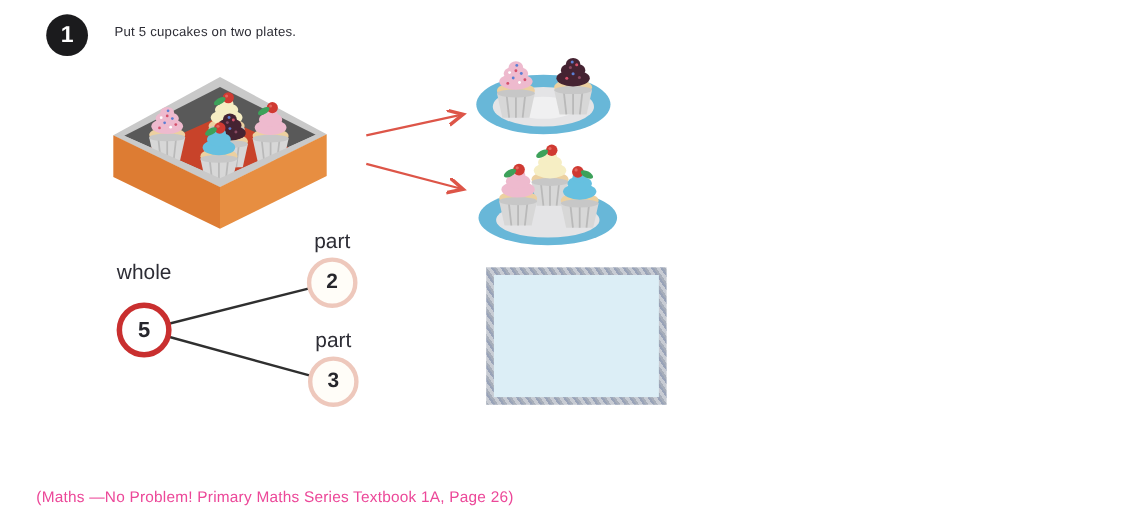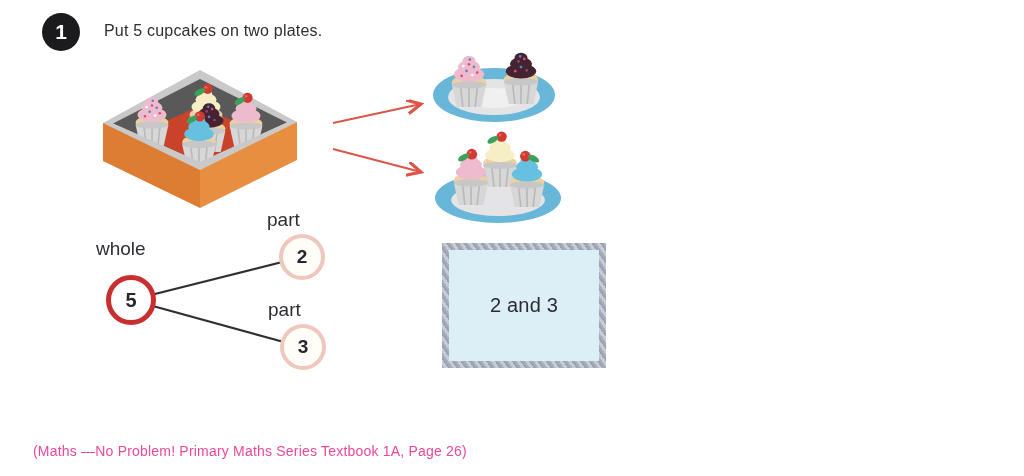--- a/index.html
+++ b/index.html
@@ -14,27 +14,27 @@
   .abs{position:absolute;}
 
   .badge{
     left:42px;top:13px;width:38px;height:38px;
     background:#1b1b1d;border-radius:50%;
     color:#ffffff;font-size:21px;font-weight:bold;
     display:flex;align-items:center;justify-content:center;
   }
   .title{
     left:104px;top:22px;
-    font-size:16px;letter-spacing:.2px;color:#2d2d35;
+    font-size:12px;letter-spacing:.2px;color:#2d2d35;
   }
 
   svg.illustration{left:0;top:0;}
 
   .bond-label{
-    font-size:19px;color:#2d2d35;text-align:left;width:70px;
+    font-size:19px;color:#2d2d35;text-align:center;width:70px;
   }
   .lbl-whole{left:96px;top:238px;}
   .lbl-part-top{left:267px;top:209px;}
   .lbl-part-bottom{left:268px;top:299px;}
 
   .bond-circle{
     border-radius:50%;background:#fffdf8;
     display:flex;align-items:center;justify-content:center;
     font-weight:bold;color:#26262c;
   }
@@ -224,20 +224,19 @@
   <div class="bond-circle circle-whole abs">5</div>
 
   <div class="bond-label lbl-part-top abs">part</div>
   <div class="bond-circle circle-part circle-part-top abs">2</div>
 
   <div class="bond-label lbl-part-bottom abs">part</div>
   <div class="bond-circle circle-part circle-part-bottom abs">3</div>
 
   <div class="callout abs">
     <div class="callout-inner">
-      <div>2 and 3</div>
     </div>
   </div>
 
 
   <div class="caption abs">(Maths —No Problem! Primary Maths Series Textbook 1A, Page 26)</div>
 
 </div>
 
 </body></html>

